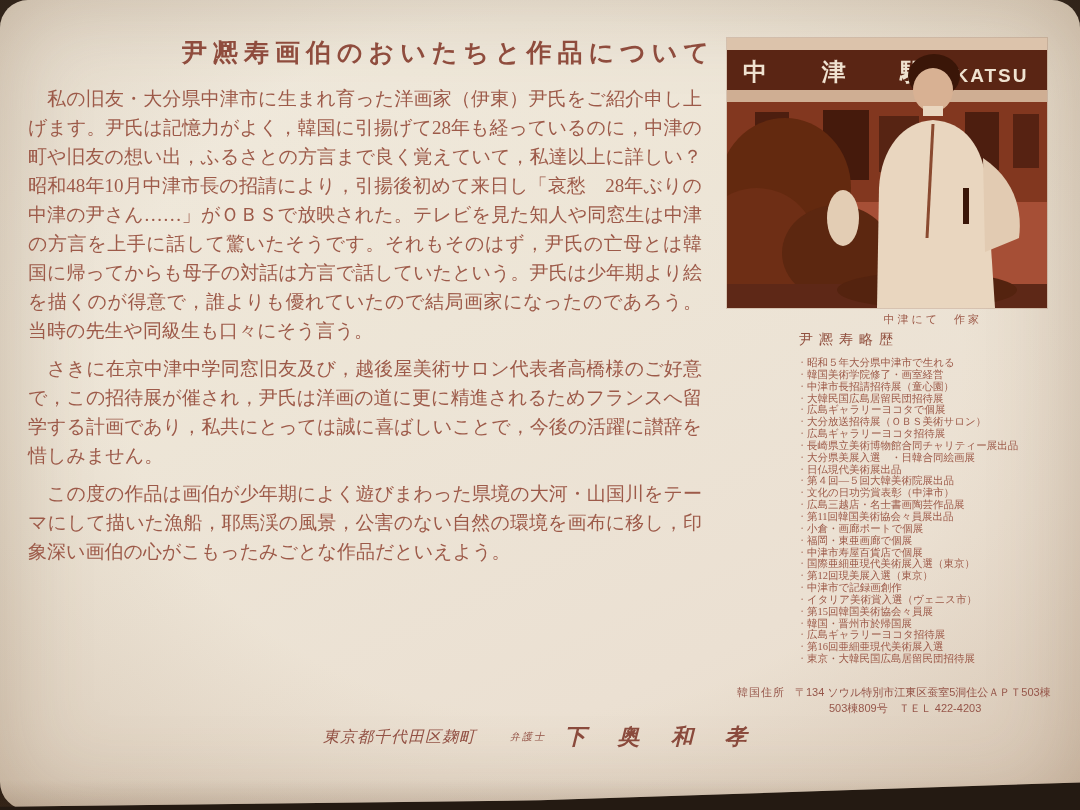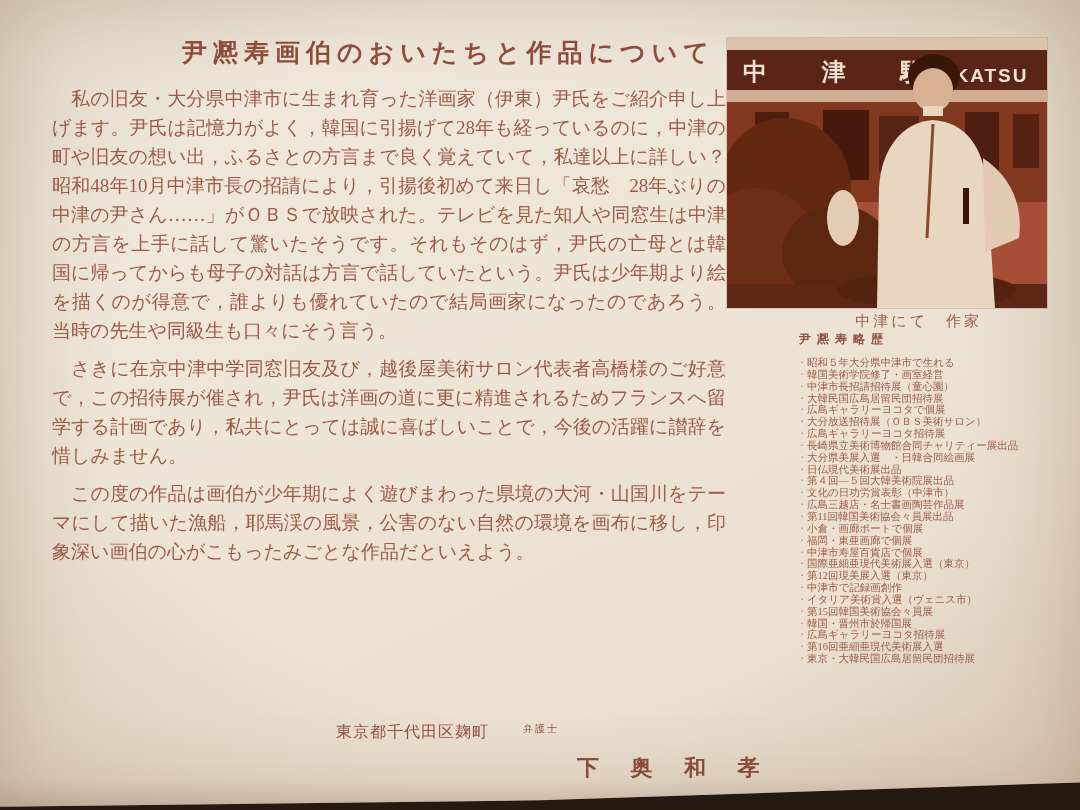--- a/index.html
+++ b/index.html
@@ -7,44 +7,45 @@
     width:1080px;height:810px;position:relative;overflow:hidden;
     background:#241a12;
     font-family:"Liberation Serif","DejaVu Serif",serif;
   }
   .paper{
     position:absolute;inset:0;
     background:linear-gradient(155deg,#efe8da 0%,#ebe2d2 40%,#e9ddcd 75%,#e4d6c5 100%);
     clip-path:polygon(0 0,100% 0,100% 96.6%,50% 98.8%,0 99.6%);
     box-shadow:inset 0 0 90px rgba(120,85,55,.28);
     color:#9c5847;
+    border-radius:28px;
   }
   .vignette{position:absolute;inset:0;pointer-events:none;
     background:radial-gradient(ellipse at 50% 45%,rgba(255,255,255,.10) 55%,rgba(110,70,40,.14) 100%);}
   .title{
     position:absolute;left:182px;top:36px;
     font-size:25px;letter-spacing:6px;color:#8f4c3d;font-weight:600;
   }
   .bodytext{
-    position:absolute;left:52px;top:84px;width:674px;
+    position:absolute;left:28px;top:84px;width:674px;
     font-size:19px;line-height:29px;text-align:justify;color:#9d5a49;
   }
   .bodytext p{margin:0 0 9px 0;text-indent:1em;}
   .dateline{position:absolute;left:135px;top:688px;font-size:17px;letter-spacing:2px;color:#9d5a49;}
-  .signature{position:absolute;left:336px;top:722px;display:flex;align-items:flex-start;color:#935245;}
+  .signature{position:absolute;left:323px;top:722px;display:flex;align-items:center;color:#935245;font-style:italic;}
   .sig-addr{font-size:16px;letter-spacing:1px;}
   .sig-role{font-size:10px;margin-left:34px;letter-spacing:2px;}
-  .sig-name{font-size:22px;margin-left:18px;letter-spacing:13px;font-weight:600;color:#8a4a3c;margin-top:31px;}
+  .sig-name{font-size:22px;margin-left:18px;letter-spacing:13px;font-weight:600;color:#8a4a3c;}
   
   .photo{position:absolute;left:727px;top:38px;width:320px;height:270px;
     box-shadow:0 0 0 1px rgba(150,100,70,.25);}
   .caption{position:absolute;left:730px;top:312px;width:252px;text-align:right;
-    font-size:15px;letter-spacing:3px;color:#9d5a49;}
+    font-size:11px;letter-spacing:3px;color:#9d5a49;}
   
-  .bio-head{position:absolute;left:799px;top:331px;font-size:12px;font-weight:700;
+  .bio-head{position:absolute;left:799px;top:331px;font-size:14px;font-weight:400;
     letter-spacing:6px;color:#91503f;}
   .bio-list{position:absolute;left:798px;top:357px;width:286px;
     font-size:10.5px;line-height:11.85px;color:#9d5a49;}
   .bio-item{white-space:nowrap;}
   .bio-item .bullet{font-size:8px;margin-right:1px;vertical-align:1px;}
   
   .contact{position:absolute;left:737px;top:684px;width:335px;font-size:11px;
     line-height:16px;color:#96564a;font-family:"Liberation Sans","DejaVu Sans",sans-serif;}
   .contact-row{display:flex;margin-bottom:6px;}
   .c-label{width:58px;flex:none;letter-spacing:1px;}
@@ -137,16 +138,23 @@
       <div class="bio-item"><span class="bullet">・</span><span>中津市で記録画創作</span></div>
       <div class="bio-item"><span class="bullet">・</span><span>イタリア美術賞入選（ヴェニス市）</span></div>
       <div class="bio-item"><span class="bullet">・</span><span>第15回韓国美術協会々員展</span></div>
       <div class="bio-item"><span class="bullet">・</span><span>韓国・晋州市於帰国展</span></div>
       <div class="bio-item"><span class="bullet">・</span><span>広島ギャラリーヨコタ招待展</span></div>
       <div class="bio-item"><span class="bullet">・</span><span>第16回亜細亜現代美術展入選</span></div>
       <div class="bio-item"><span class="bullet">・</span><span>東京・大韓民国広島居留民団招待展</span></div>
     </div>
 
   <div class="contact">
+    <div class="contact-row">
+      <span class="c-label">韓国住所</span>
+      <span>
+        <span>〒134 ソウル特別市江東区蚕室5洞住公ＡＰＴ503棟</span><br>
+        <span class="c-l2">503棟809号　ＴＥＬ 422-4203</span>
+      </span>
+    </div>
   </div>
 
   <div class="edge-shadow-bottom"></div>
 </div>
 
 </body></html>

